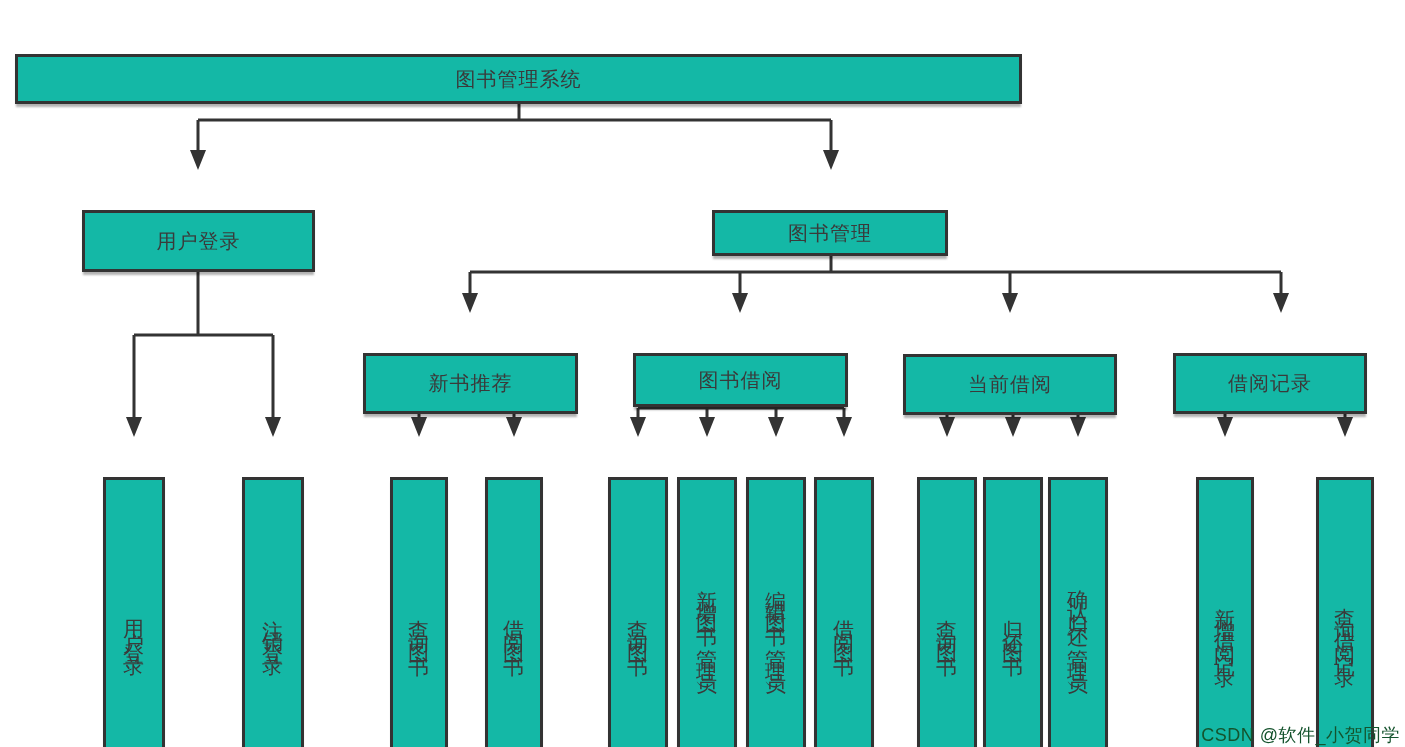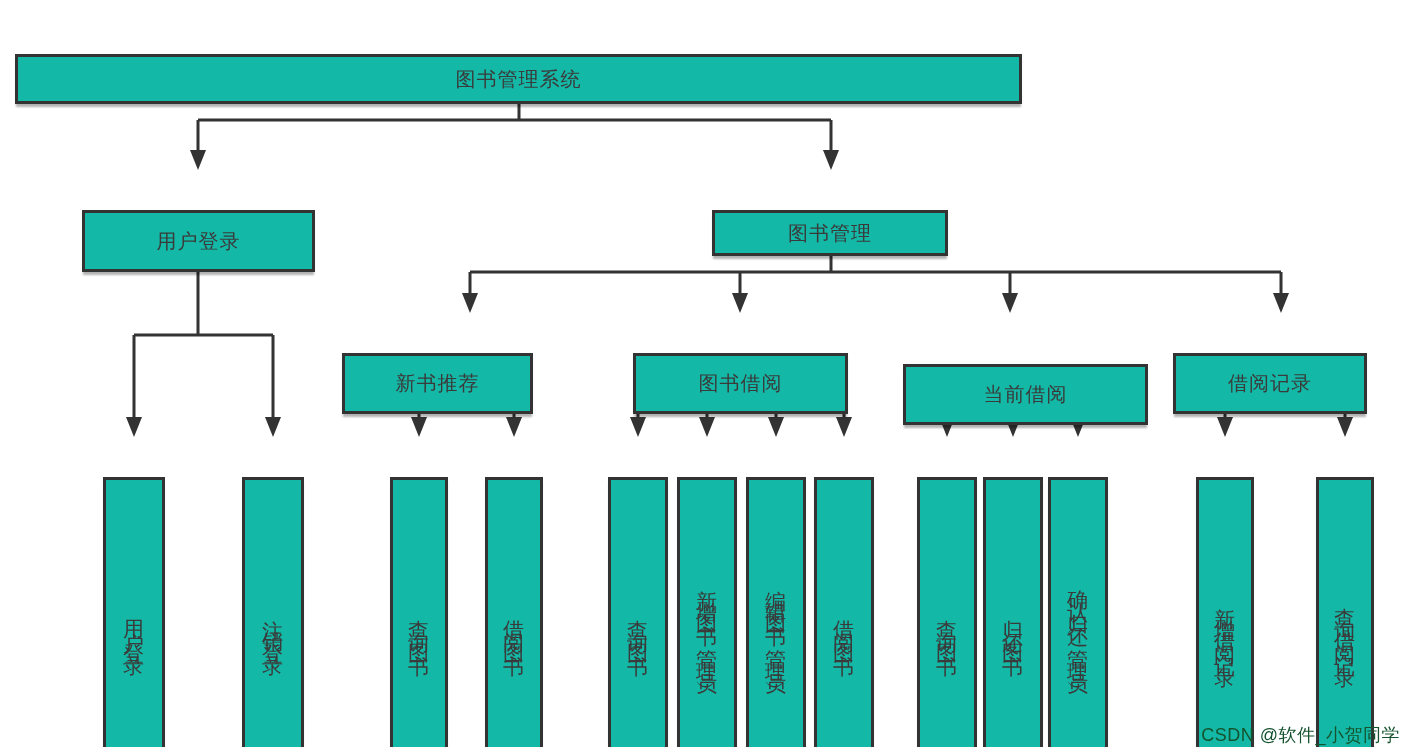--- a/index.html
+++ b/index.html
@@ -93,27 +93,27 @@
     <span class="h-label">图书管理系统</span>
   </div>
 
   <div class="box" style="left:82px; top:170px; width:233px; height:62px">
     <span class="h-label">用户登录</span>
   </div>
   <div class="box" style="left:712px; top:170px; width:236px; height:46px">
     <span class="h-label">图书管理</span>
   </div>
 
-  <div class="box" style="left:342px; top:313px; width:191px; height:61px">
+  <div class="box" style="left:363px; top:313px; width:215px; height:61px">
     <span class="h-label">新书推荐</span>
   </div>
-  <div class="box" style="left:633px; top:313px; width:215px; height:61px">
+  <div class="box" style="left:633px; top:313px; width:215px; height:54px">
     <span class="h-label">图书借阅</span>
   </div>
-  <div class="box" style="left:903px; top:324px; width:245px; height:61px">
+  <div class="box" style="left:903px; top:314px; width:214px; height:61px">
     <span class="h-label">当前借阅</span>
   </div>
   <div class="box" style="left:1173px; top:313px; width:194px; height:61px">
     <span class="h-label">借阅记录</span>
   </div>
 
   <div class="box" style="left:103px; top:437px; width:62px; height:300px">
     <span class="v-label">用户登录</span>
   </div>
   <div class="box" style="left:242px; top:437px; width:62px; height:300px">

